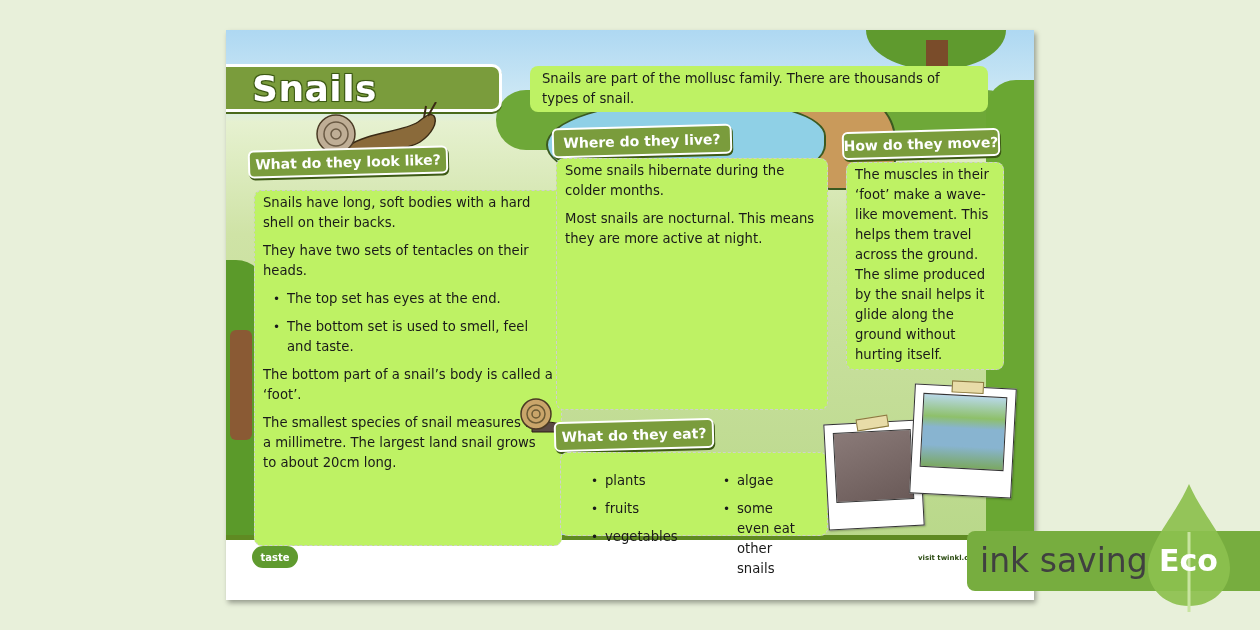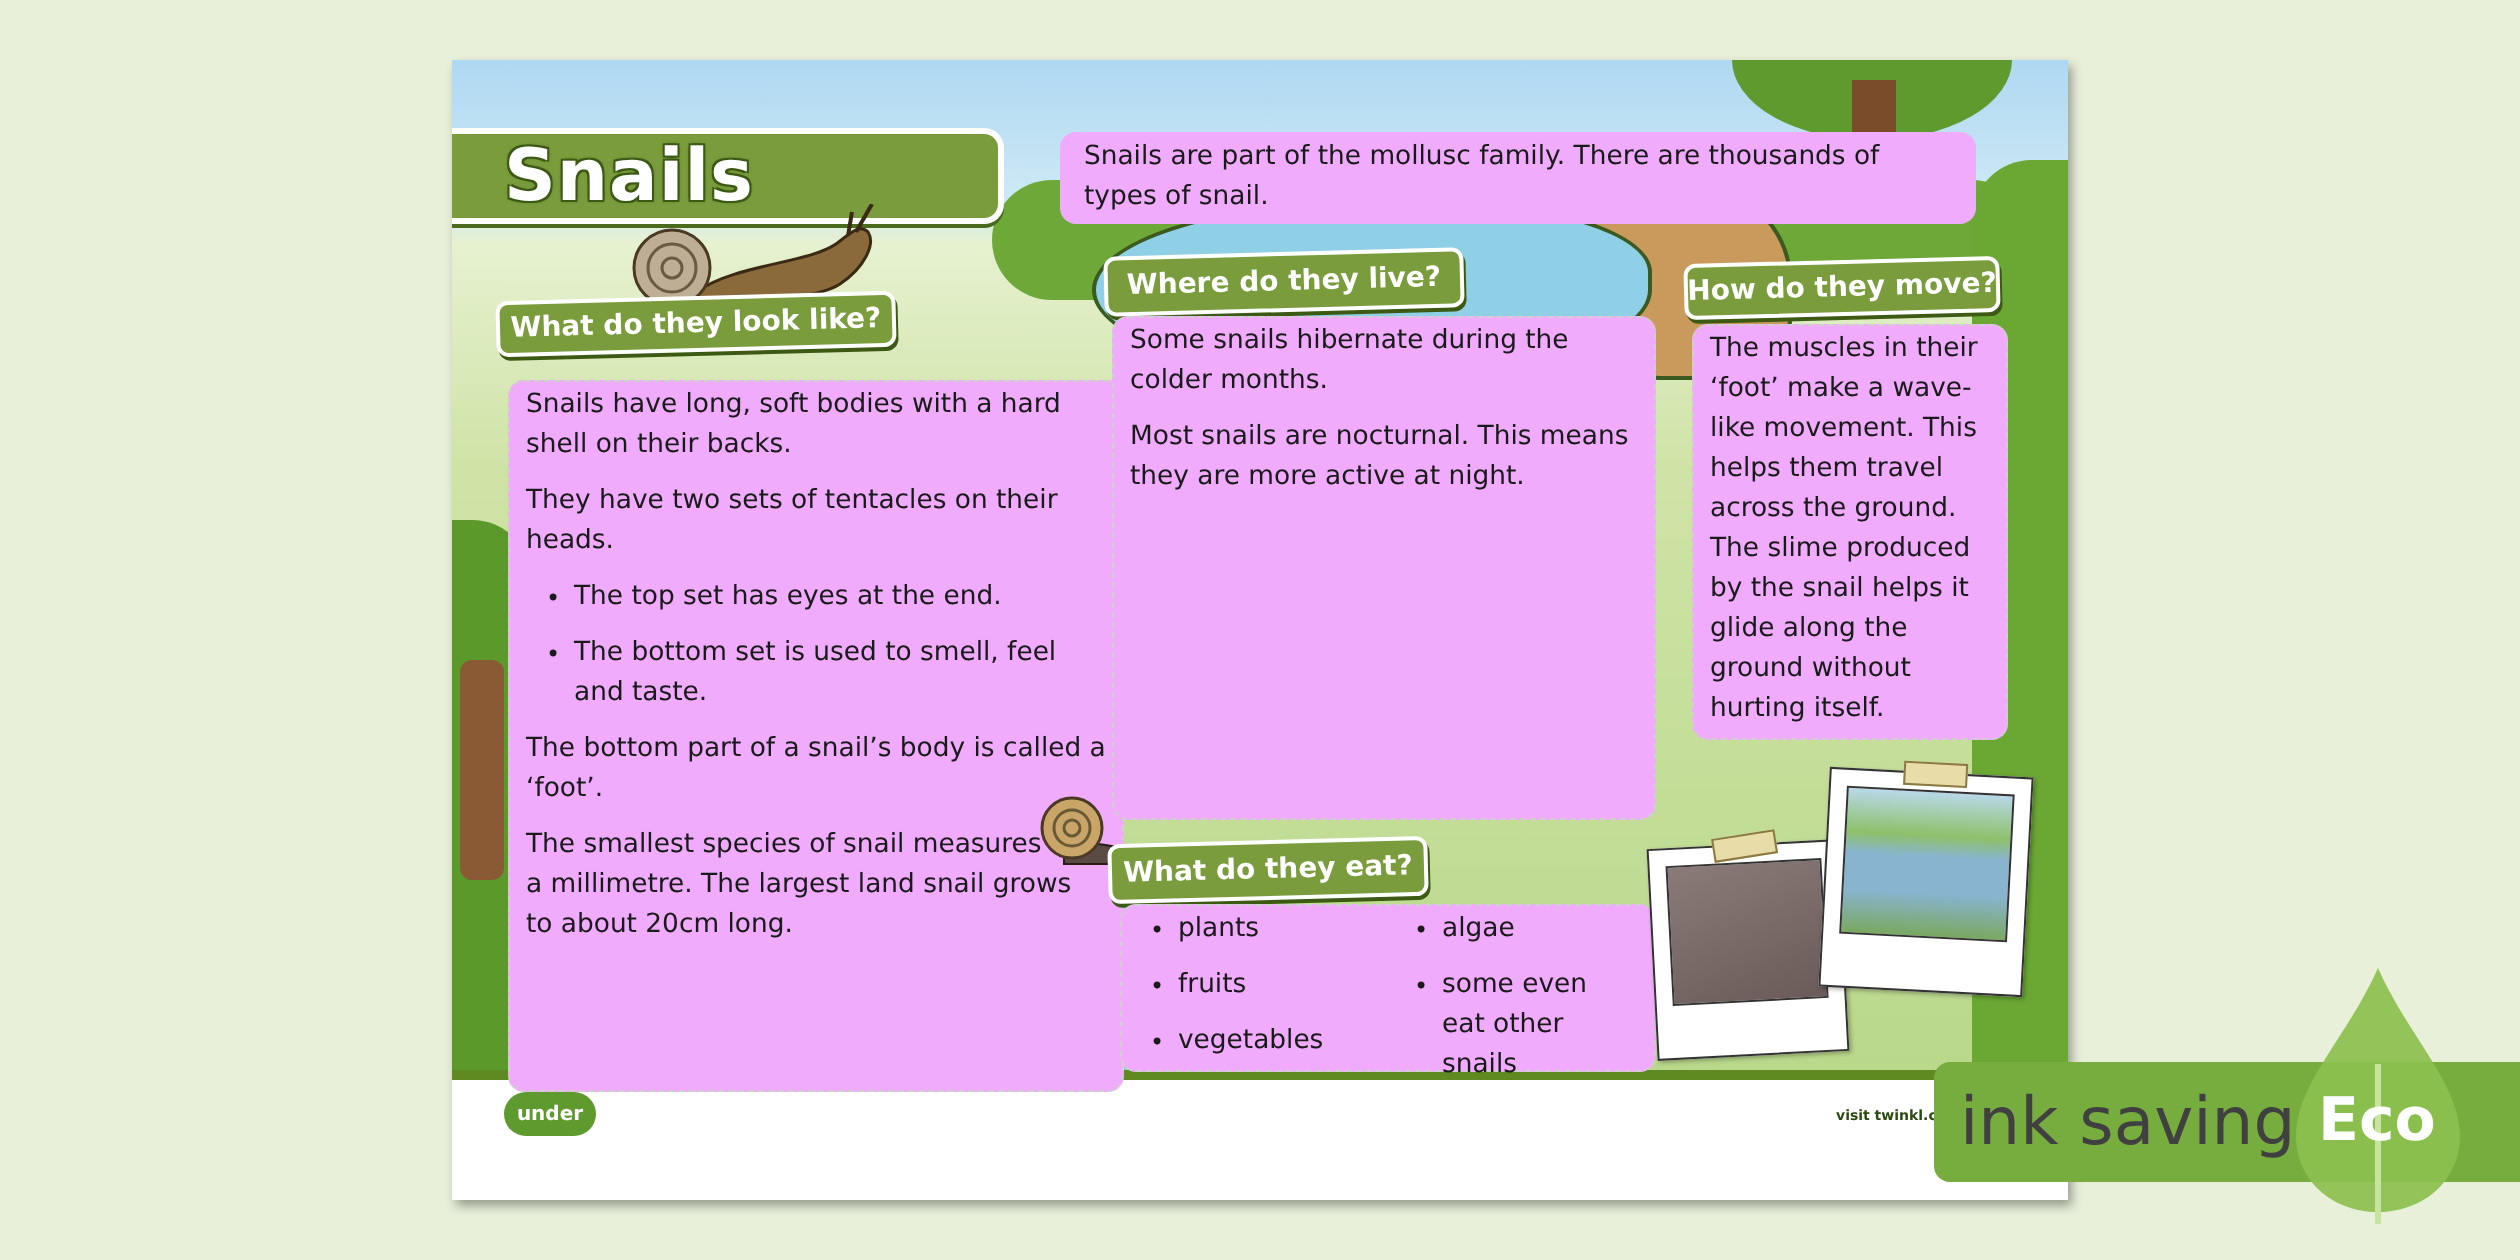--- a/index.html
+++ b/index.html
@@ -20,28 +20,28 @@
     .dirt { position: absolute; left: 560px; top: 60px; width: 110px; height: 100px; background: #c99a5b; border-radius: 40% 50% 30% 40%; border: 2px solid #3b5a20; }
     .grass-mid { position: absolute; left: 270px; top: 60px; width: 520px; height: 60px; background: #6ea838; border-radius: 30px; }
 
     .title-bar { position: absolute; left: 0; top: 34px; width: 276px; height: 48px; background: #7a9c3c; border: 3px solid #fff; border-left: none; border-radius: 0 10px 10px 0; box-shadow: 0 2px 0 #4a6a1c; }
     .title-text { position: absolute; left: 26px; top: 38px; font-family: "DejaVu Sans", sans-serif; font-weight: bold; font-size: 36px; color: #fff; letter-spacing: 0.5px; text-shadow: 0 0 2px #3d5a15, 1px 1px 0 #3d5a15, -1px -1px 0 #3d5a15, 1px -1px 0 #3d5a15, -1px 1px 0 #3d5a15; text-align: right; }
 
     .snail-big { position: absolute; left: 82px; top: 72px; width: 150px; height: 52px; }
 
     .tag { position: absolute; background: #7a9c3c; border: 2px solid #fff; border-radius: 6px; color: #fff; font-weight: bold; font-size: 14px; display: flex; align-items: center; justify-content: center; box-shadow: 1px 2px 0 #3d5a15; white-space: nowrap; }
 
-    .box { position: absolute; background: #f0abfc; border-radius: 8px; border: 1px dashed #cfcfcf; color: #1a1a1a; font-family: "DejaVu Sans", sans-serif; font-size: 13.2px; line-height: 20px; }
+    .box { position: absolute; background: #bef264; border-radius: 8px; border: 1px dashed #cfcfcf; color: #1a1a1a; font-family: "DejaVu Sans", sans-serif; font-size: 13.2px; line-height: 20px; }
     .box p { margin-bottom: 8px; }
     .box ul { list-style: none; margin-bottom: 8px; }
     .box li { position: relative; padding-left: 24px; margin-bottom: 8px; }
     .box li::before { content: "•"; position: absolute; left: 10px; top: 0; font-size: 12px; }
 
     .food-grid { display: grid; grid-template-columns: 132px 120px; column-gap: 0; }
-    .food-grid ul { margin: 0; }
+    .food-grid ul { margin: 16px; }
     .food-grid li { margin-bottom: 8px; }
 
     .photo { position: absolute; background: #fff; border: 1px solid #333; box-shadow: 1px 1px 2px rgba(0,0,0,0.3); }
     .photo .img { position: absolute; left: 8px; top: 8px; right: 8px; bottom: 26px; border: 1px solid #333; }
     .tape { position: absolute; width: 32px; height: 12px; background: #e8dca8; border: 1px solid #8a7a40; }
 
     .footer-logo { position: absolute; left: 26px; top: 516px; width: 46px; height: 22px; background: #5f9a2e; border-radius: 12px; color: #fff; font-size: 10px; font-weight: bold; display: flex; align-items: center; justify-content: center; }
     .footer-url { position: absolute; left: 692px; top: 524px; font-size: 7px; color: #2a4a10; font-weight: bold; }
 
     .eco-banner { position: absolute; left: 967px; top: 531px; width: 293px; height: 60px; background: #77ad3f; border-radius: 8px 0 0 8px; }
@@ -128,21 +128,21 @@
 
   <div class="photo" style="left:600px; top:392px; width:96px; height:106px; transform: rotate(-3deg);">
     <div class="img" style="background: linear-gradient(160deg,#8a7a78,#6a5a58);"></div>
     <div class="tape" style="left:32px; top:-6px; transform: rotate(-6deg);"></div>
   </div>
   <div class="photo" style="left:686px; top:356px; width:102px; height:110px; transform: rotate(3deg);">
     <div class="img" style="background: linear-gradient(180deg,#b8d8e8 0%,#8ec06a 30%,#88b4d0 45%,#88b4d0 70%,#7aa860 100%);"></div>
     <div class="tape" style="left:36px; top:-6px;"></div>
   </div>
 
-  <div class="footer-logo">under</div>
+  <div class="footer-logo">taste</div>
   <div class="footer-url">visit twinkl.com</div>
 </div>
 
 <div class="eco-banner"></div>
 <div class="eco-ink">ink saving</div>
 <svg class="eco-leaf" viewBox="0 0 90 130">
   <path d="M45 2 C60 36 86 60 86 86 C86 108 68 124 45 124 C22 124 4 108 4 86 C4 60 30 36 45 2 Z" fill="#8cc04e" opacity="0.92"></path>
   <line x1="45" y1="50" x2="45" y2="130" stroke="#c8e4a0" stroke-width="3"></line>
 </svg>
 <div class="eco-word">Eco</div>

